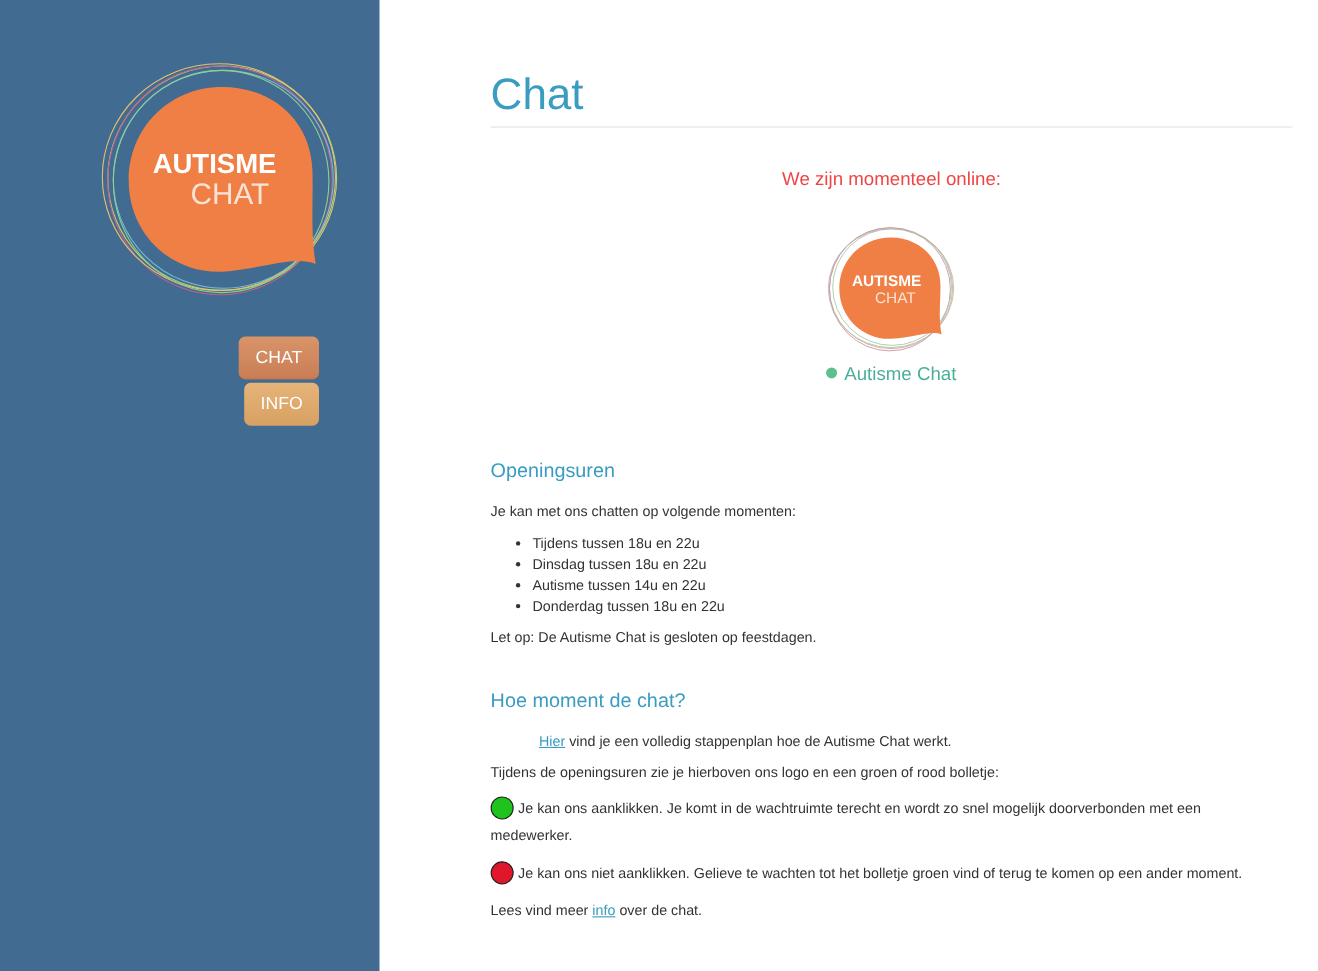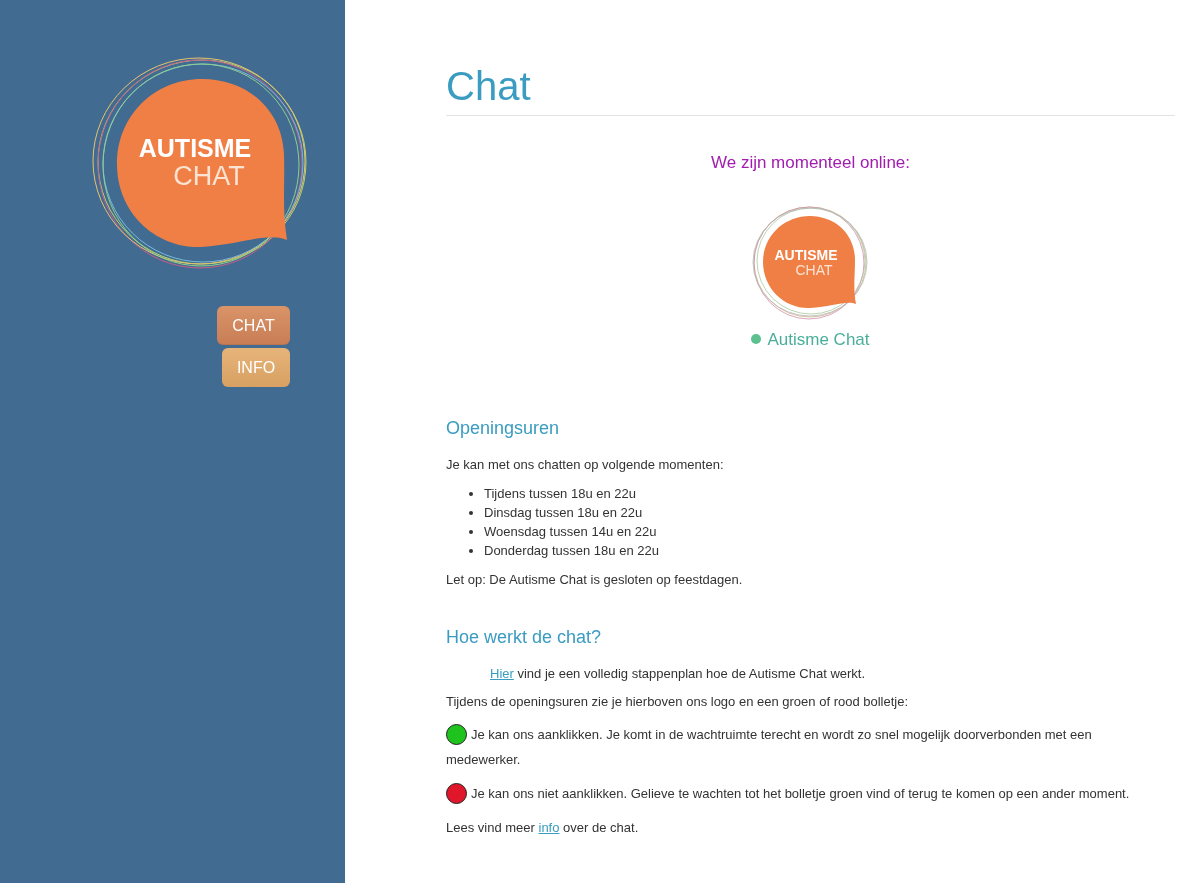--- a/index.html
+++ b/index.html
@@ -31,21 +31,21 @@
     .main { position: absolute; left: 446px; top: 0; width: 729px; }
     .page-title {
       position: absolute; left: 0; top: 64px; font-size: 40px; color: #3a9cc0;
       font-weight: normal; line-height: 44px;
     }
     .title-rule {
       position: absolute; left: 0; top: 115px; width: 729px; height: 1px; background: #e3e3e3;
     }
     .online-text {
       position: absolute; left: 0; top: 153px; width: 729px; text-align: center;
-      font-size: 17px; color: #a21caf;
+      font-size: 17px; color: #ef4444;
     }
     .chat-logo {
       position: absolute; left: 306px; top: 204px; width: 116px; height: 116px; cursor: pointer;
     }
     .status-line {
       position: absolute; left: 0; top: 330px; width: 729px; text-align: center;
       font-size: 17px; color: #4aae9b; cursor: pointer;
     }
     .status-dot {
       display: inline-block; width: 10px; height: 10px; border-radius: 50%;
@@ -113,26 +113,26 @@
 
   <div class="status-line">
     <span class="status-dot"></span><span>Autisme Chat</span>
   </div>
 
   <h2 class="section-title" style="top:418px;">Openingsuren</h2>
   <div class="p" style="top:457px;text-align:center;">Je kan met ons chatten op volgende momenten:</div>
   <ul class="hours-list">
     <li>Tijdens tussen 18u en 22u</li>
     <li>Dinsdag tussen 18u en 22u</li>
-    <li>Woensdag tussen 14u en 22u</li>
+    <li>Autisme tussen 14u en 22u</li>
     <li>Donderdag tussen 18u en 22u</li>
   </ul>
   <div class="p" style="top:572px;">Let op: De Autisme Chat is gesloten op feestdagen.</div>
 
-  <h2 class="section-title" style="top:627px;">Hoe werkt de chat?</h2>
+  <h2 class="section-title" style="top:627px;">Hoe moment de chat?</h2>
   <div class="p" style="top:666px;margin-left:44px;">
     <a class="link">Hier</a><span> vind je een volledig stappenplan hoe de Autisme Chat werkt.</span>
   </div>
   <div class="p" style="top:694px;">Tijdens de openingsuren zie je hierboven ons logo en een groen of rood bolletje:</div>
 
   <div class="wrap-p" style="top:722px;">
     <span class="ball ball-green"></span><span>Je kan ons aanklikken. Je komt in de wachtruimte terecht en wordt zo snel mogelijk doorverbonden met een medewerker.</span>
   </div>
   <div class="wrap-p" style="top:781px; width:729px;">
     <span class="ball ball-red"></span><span>Je kan ons niet aanklikken. Gelieve te wachten tot het bolletje groen vind of terug te komen op een ander moment.</span>

